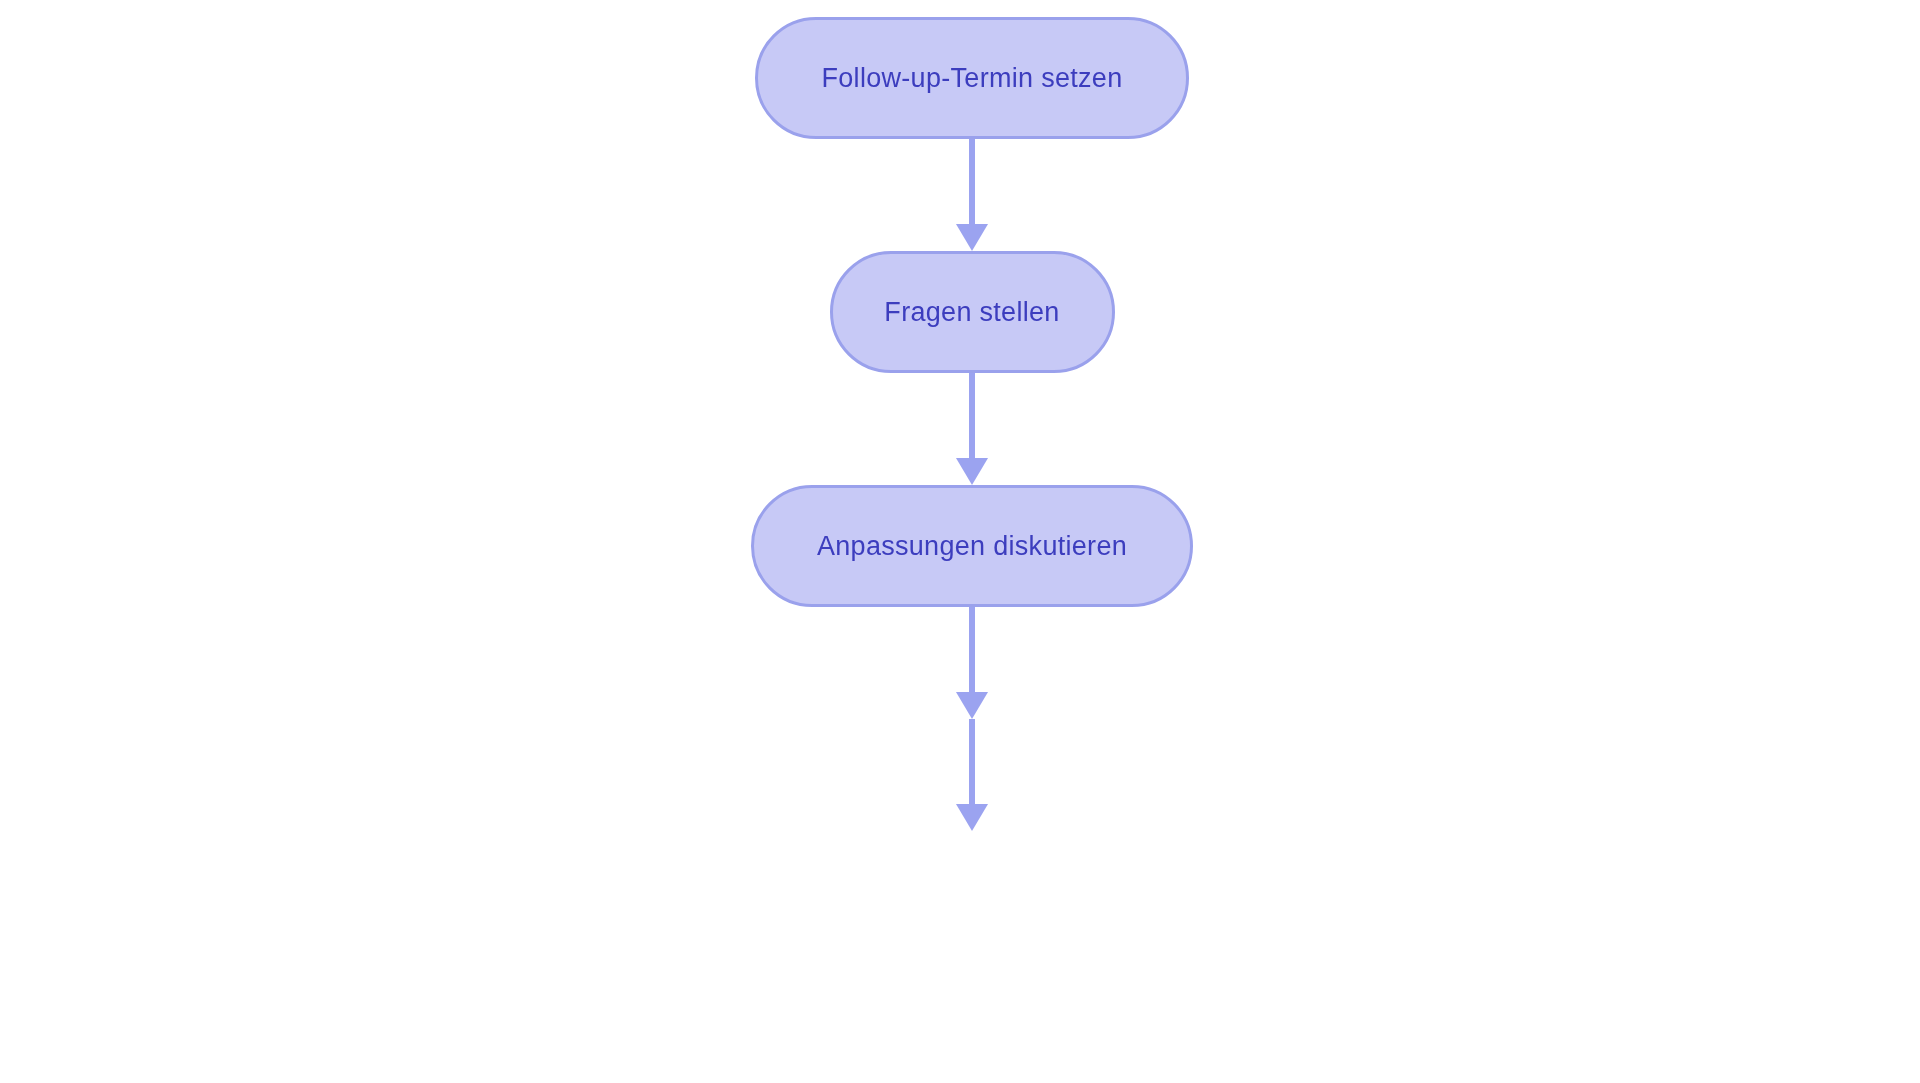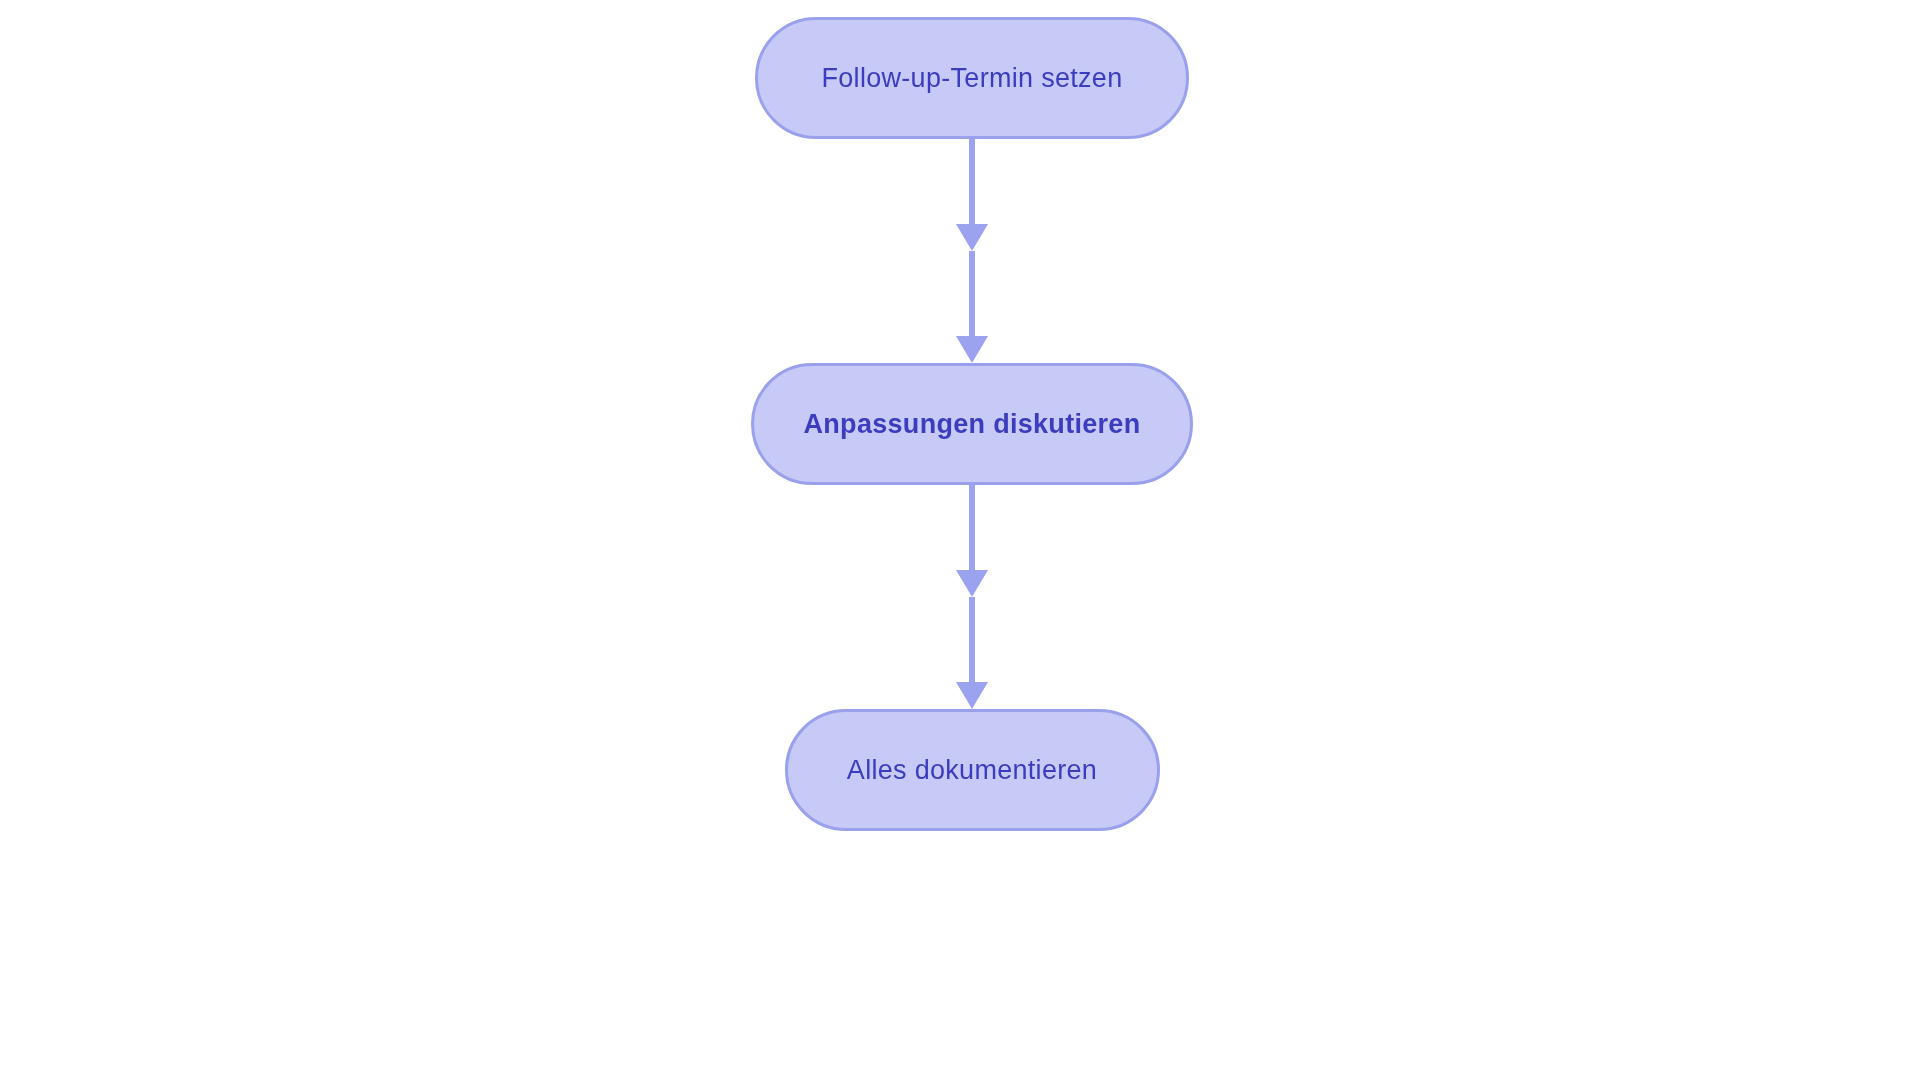--- a/index.html
+++ b/index.html
@@ -39,21 +39,21 @@
     display: flex;
     align-items: center;
     justify-content: center;
     font-size: 27px;
     letter-spacing: 0.3px;
     white-space: nowrap;
     flex: 0 0 auto;
   }
   .n1 { width: 434px; }
   .n2 { width: 285px; }
-  .n3 { width: 442px; font-weight: bold; }
+  .n3 { width: 442px; }
   .n4 { width: 484px; }
   .n5 { width: 375px; }
   .connector {
     height: 112px;
     display: flex;
     flex-direction: column;
     align-items: center;
     flex: 0 0 auto;
   }
   .connector .line {
@@ -78,20 +78,23 @@
 
     <div class="node n1">
       <span>Follow-up-Termin setzen</span>
     </div>
 
     <div class="connector">
       <div class="line"></div>
       <div class="head"></div>
     </div>
 
+    <div class="node n2">
+      <span>Fragen stellen</span>
+    </div>
 
     <div class="connector">
       <div class="line"></div>
       <div class="head"></div>
     </div>
 
     <div class="node n3">
       <span>Anpassungen diskutieren</span>
     </div>
 
@@ -99,18 +102,15 @@
       <div class="line"></div>
       <div class="head"></div>
     </div>
 
 
     <div class="connector">
       <div class="line"></div>
       <div class="head"></div>
     </div>
 
-    <div class="node n5">
-      <span>Alles dokumentieren</span>
-    </div>
 
   </div>
 </div>
 
 </body></html>

